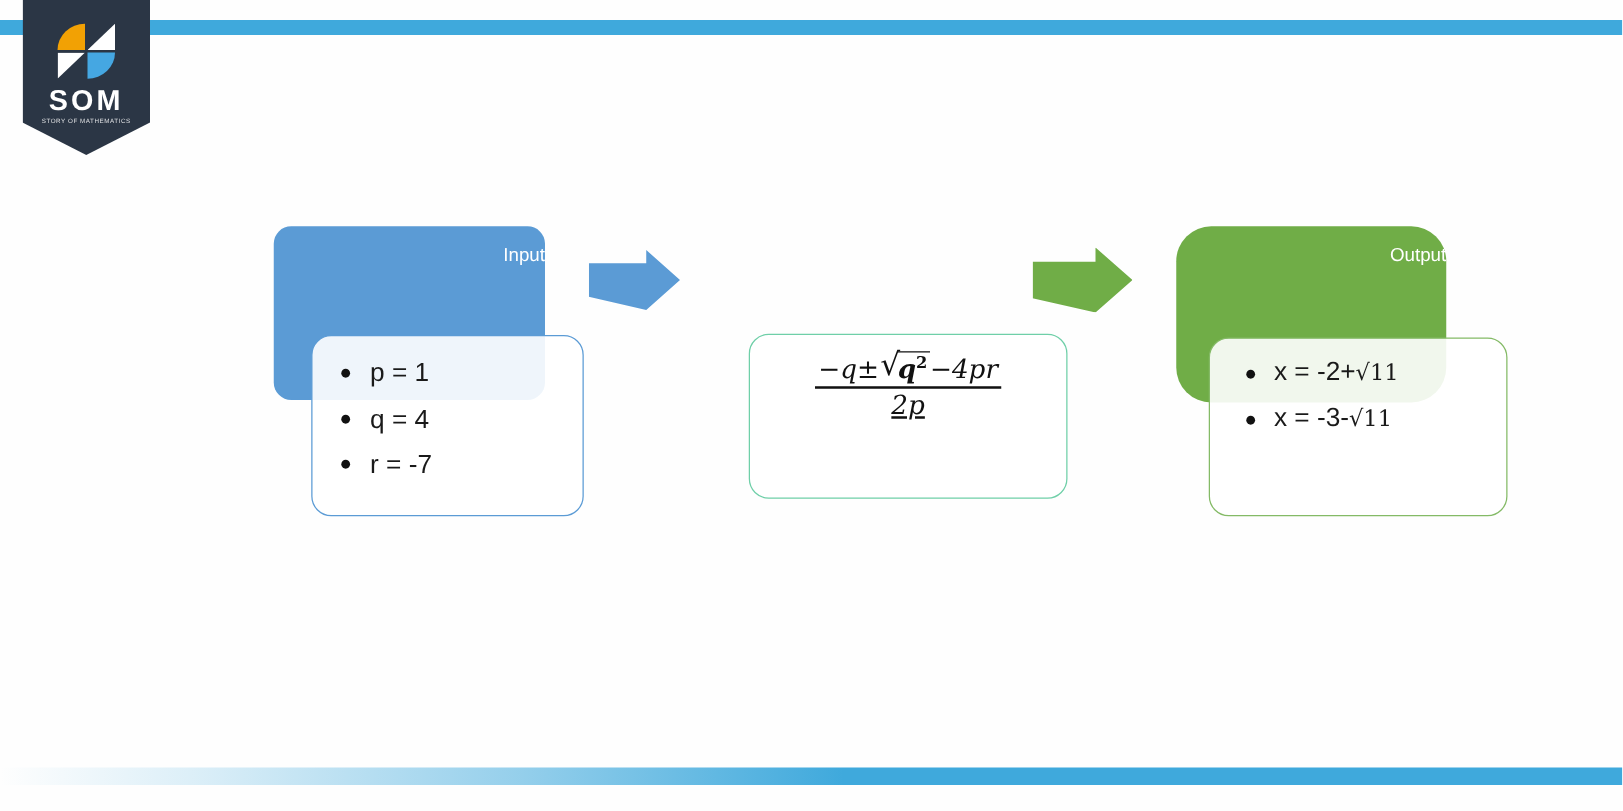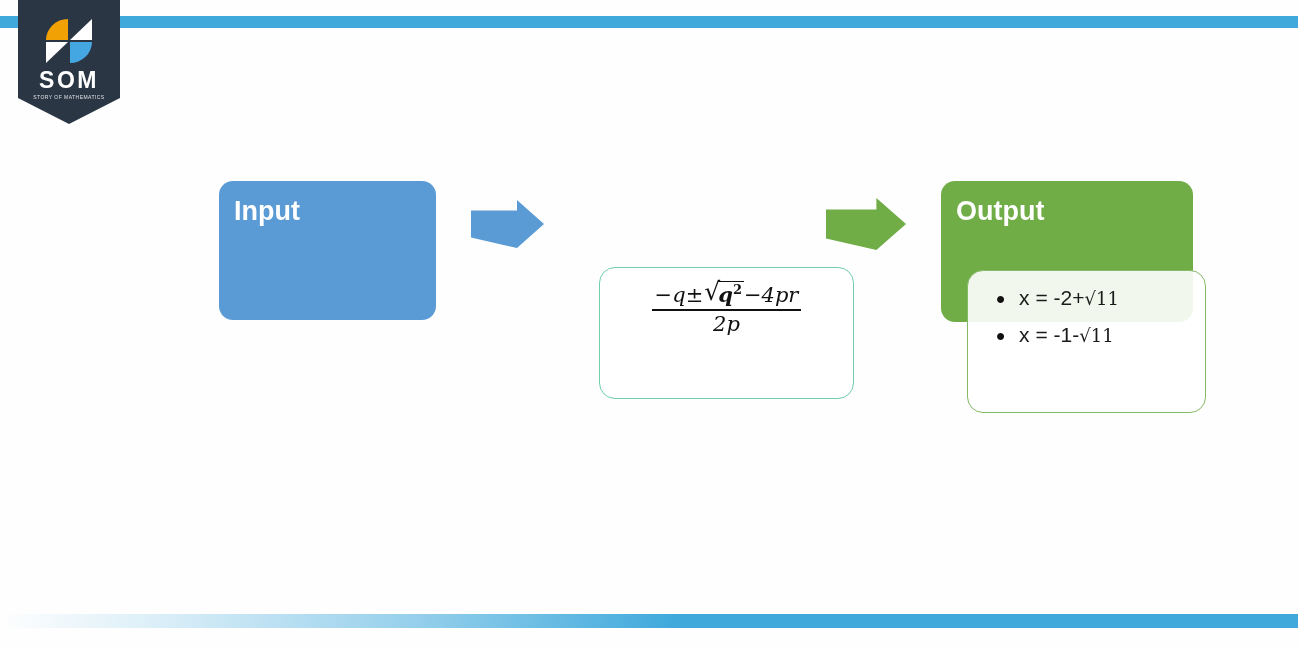--- a/index.html
+++ b/index.html
@@ -46,25 +46,25 @@
     margin-top: 6px; text-align: center; color: #ffffff;
     font-size: 23px; font-weight: bold; letter-spacing: 2.5px; line-height: 1;
   }
   .logo-tagline {
     margin-top: 3px; text-align: center; color: rgba(255,255,255,0.85);
     font-size: 5px; letter-spacing: 0.45px; line-height: 1;
   }
 
   
   .box-header { position: absolute; border-radius: 14px; z-index: 1; }
-  .box-title { padding: 15px 0 0 15px; color: #ffffff; font-size: 27px; font-weight: 700; }
+  .box-title { padding: 15px 0 0 15px; color: #ffffff; font-size: 15px; font-weight: 400; text-align: right; }
 
   .header-input  { left: 219px; top: 181px; width: 217px; height: 139px; background: #5b9bd5; }
   .header-calc   { left: 571px; top: 184px; width: 217px; height: 140px; background: #4dbb90; }
-  .header-output { left: 941px; top: 181px; width: 252px; height: 141px; background: #70ad47; }
+  .header-output { left: 941px; top: 181px; width: 216px; height: 141px; background: #70ad47; border-radius: 28px; }
 
   .box-body {
     position: absolute; border-radius: 16px; z-index: 2;
     background: rgba(255,255,255,0.9);
   }
   .body-input  { left: 249px; top: 268px; width: 218px; height: 145px; border: 1.5px solid #5b9bd5; }
   .body-calc   { left: 599px; top: 267px; width: 255px; height: 132px; border: 1.5px solid #6fcfa8;
                  display: flex; justify-content: center; align-items: flex-start; padding-top: 13px; }
   .body-output { left: 967px; top: 270px; width: 239px; height: 143px; border: 1.5px solid #84ba66;
                  padding: 15px 0 0 28px; }
@@ -83,21 +83,21 @@
   .out-dot { font-size: 26px; color: #111; margin-right: 14px; line-height: 1; align-self: center; }
   .out-sans { font-size: 21px; color: #1a1a1a; }
   .out-serif { font-size: 18px; color: #1a1a1a; font-family: "DejaVu Serif", serif; }
 
   
   .frac {
     display: inline-flex; flex-direction: column; align-items: center;
     font-family: "DejaVu Serif", serif; font-style: italic; color: #111; font-size: 21px;
   }
   .num { display: inline-flex; align-items: flex-end; border-bottom: 2px solid #111; padding: 0 3px 2px 3px; }
-  .den { padding-top: 1px; }
+  .den { padding-top: 1px; text-decoration: underline; }
   .sqrt { display: inline-flex; align-items: flex-start; margin-left: 1px; }
   .sqrt-sign { font-style: normal; font-size: 25px; line-height: 1; transform: translateY(-2px); }
   .radicand { border-top: 1.7px solid #111; padding: 0 2px 0 0; margin-left: -2px; font-weight: bold; }
   .radicand sup { font-size: 13px; font-style: normal; }
 
   
   .flow-arrow { position: absolute; z-index: 1; }
   .arrow-1 {
     left: 471px; top: 200px; width: 73px; height: 48px; background: #5b9bd5;
     clip-path: polygon(0 22%, 63% 22%, 63% 0, 100% 50%, 63% 100%, 0 78%);
@@ -121,20 +121,27 @@
       <div class="q q-bl"></div>
       <div class="q q-br"></div>
     </div>
     <div class="logo-text">SOM</div>
     <div class="logo-tagline">STORY OF MATHEMATICS</div>
   </div>
 
   <div class="box-header header-input">
     <div class="box-title">Input</div>
   </div>
+  <div class="box-body body-input">
+    <ul class="input-list">
+      <li>p = 1</li>
+      <li>q = 4</li>
+      <li>r = -7</li>
+    </ul>
+  </div>
 
   <div class="flow-arrow arrow-1"></div>
 
   <div class="box-body body-calc">
     <span class="frac">
       <span class="num">
         <span>−q±</span>
         <span class="sqrt">
           <span class="sqrt-sign">√</span>
           <span class="radicand">
@@ -153,20 +160,20 @@
     <div class="box-title">Output</div>
   </div>
   <div class="box-body body-output">
     <div class="out-item">
       <span class="out-dot">•</span>
       <span class="out-sans">x = -2+</span>
       <span class="out-serif">√11</span>
     </div>
     <div class="out-item">
       <span class="out-dot">•</span>
-      <span class="out-sans">x = -1-</span>
+      <span class="out-sans">x = -3-</span>
       <span class="out-serif">√11</span>
     </div>
   </div>
 
   <div class="bottom-bar"></div>
 
 </div>
 
 </body></html>

